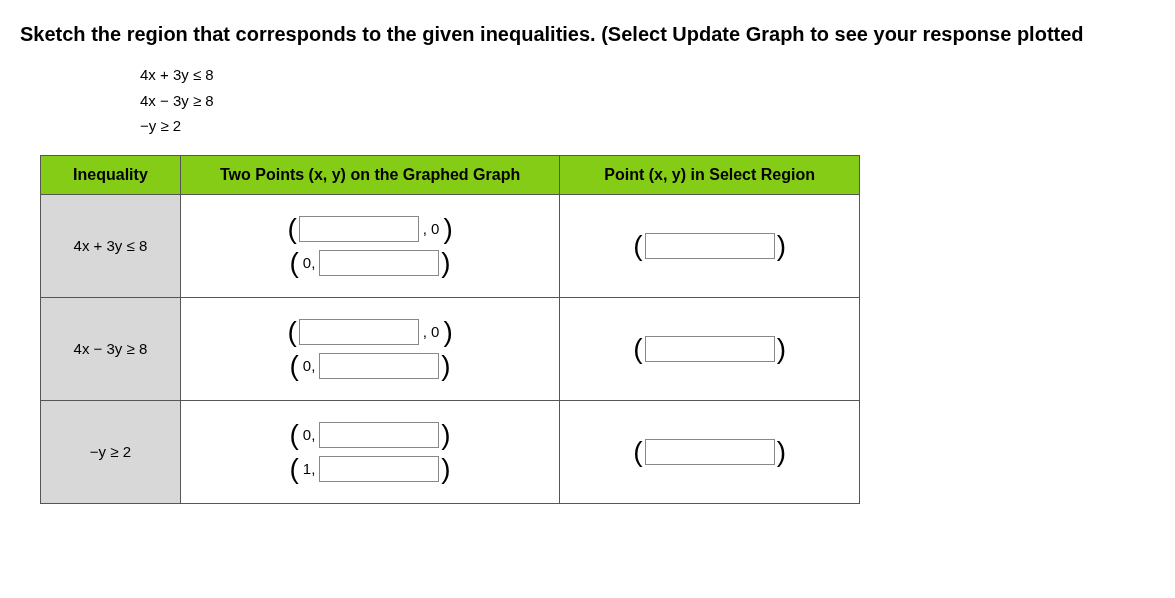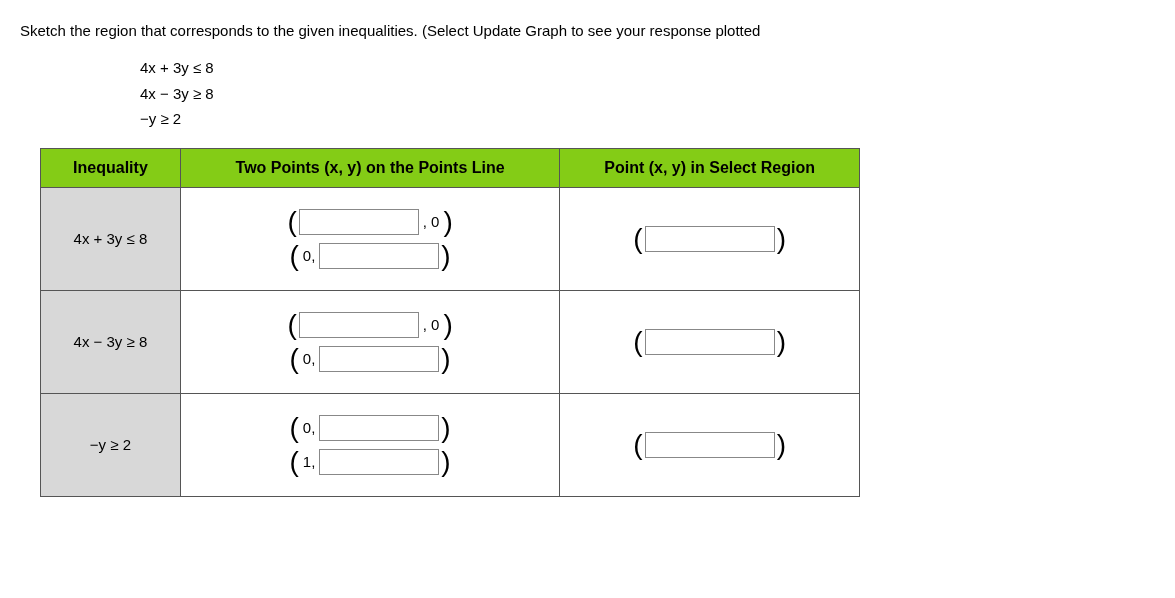--- a/index.html
+++ b/index.html
@@ -5,23 +5,24 @@
     * { box-sizing: border-box; margin: 0; padding: 0; }
     body {
       background: #fff;
       font-family: Arial, sans-serif;
       font-size: 15px;
       padding: 20px;
       width: 1175px;
       min-height: 598px;
     }
     .instruction {
-      font-size: 15px;
+      font-size: 20px;
       margin-bottom: 14px;
       line-height: 1.4;
+      font-weight: bold;
     }
     .inequalities {
       margin-left: 120px;
       margin-bottom: 16px;
       line-height: 1.7;
       font-size: 15px;
     }
     .inequalities div {
       font-size: 15px;
     }
@@ -109,21 +110,21 @@
 <div class="inequalities">
   <div>4x + 3y ≤ 8</div>
   <div>4x − 3y ≥ 8</div>
   <div>−y ≥ 2</div>
 </div>
 
 <table>
   <thead>
     <tr>
       <th>Inequality</th>
-      <th>Two Points (x, y) on the Points Line</th>
+      <th>Two Points (x, y) on the Graphed Graph</th>
       <th>Point (x, y) in Select Region</th>
     </tr>
   </thead>
   <tbody>
 
     <tr>
       <td class="col-inequality">4x + 3y ≤ 8</td>
       <td class="col-points">
         <div class="point-row">
           <span class="paren">(</span>

